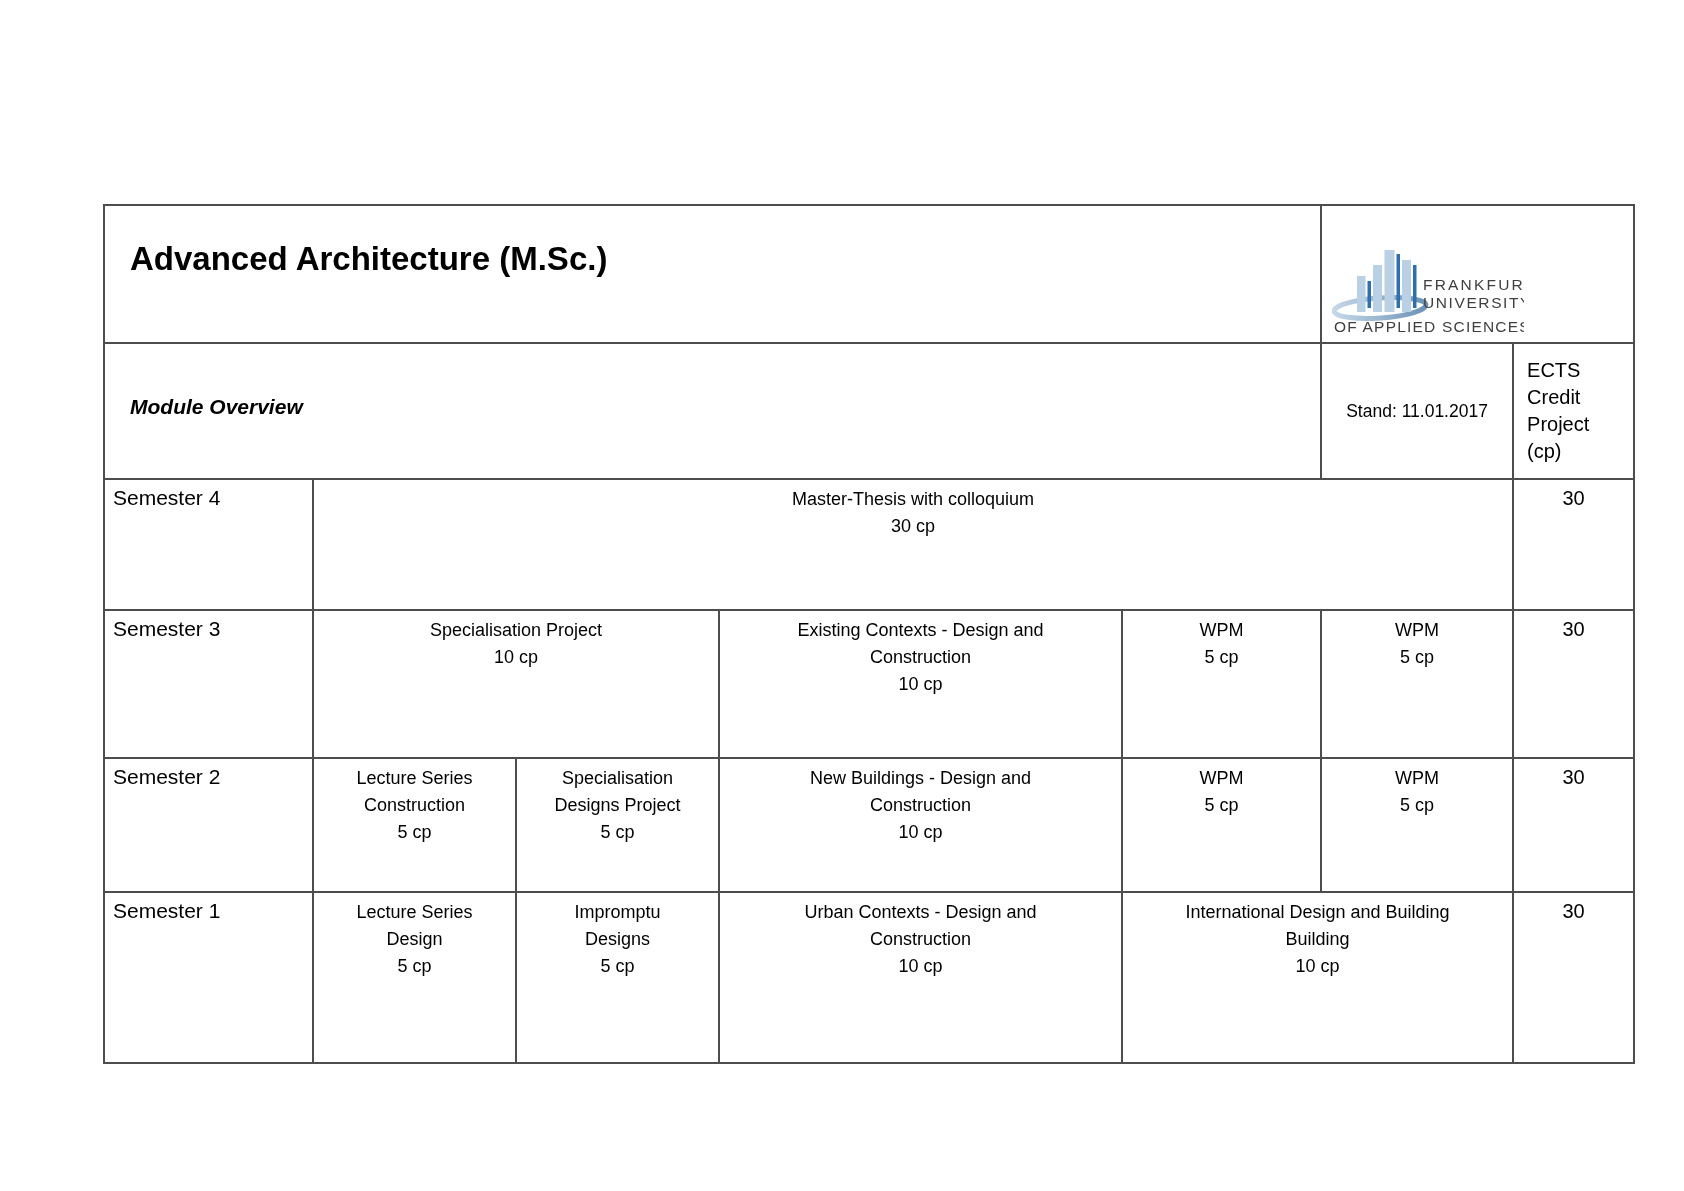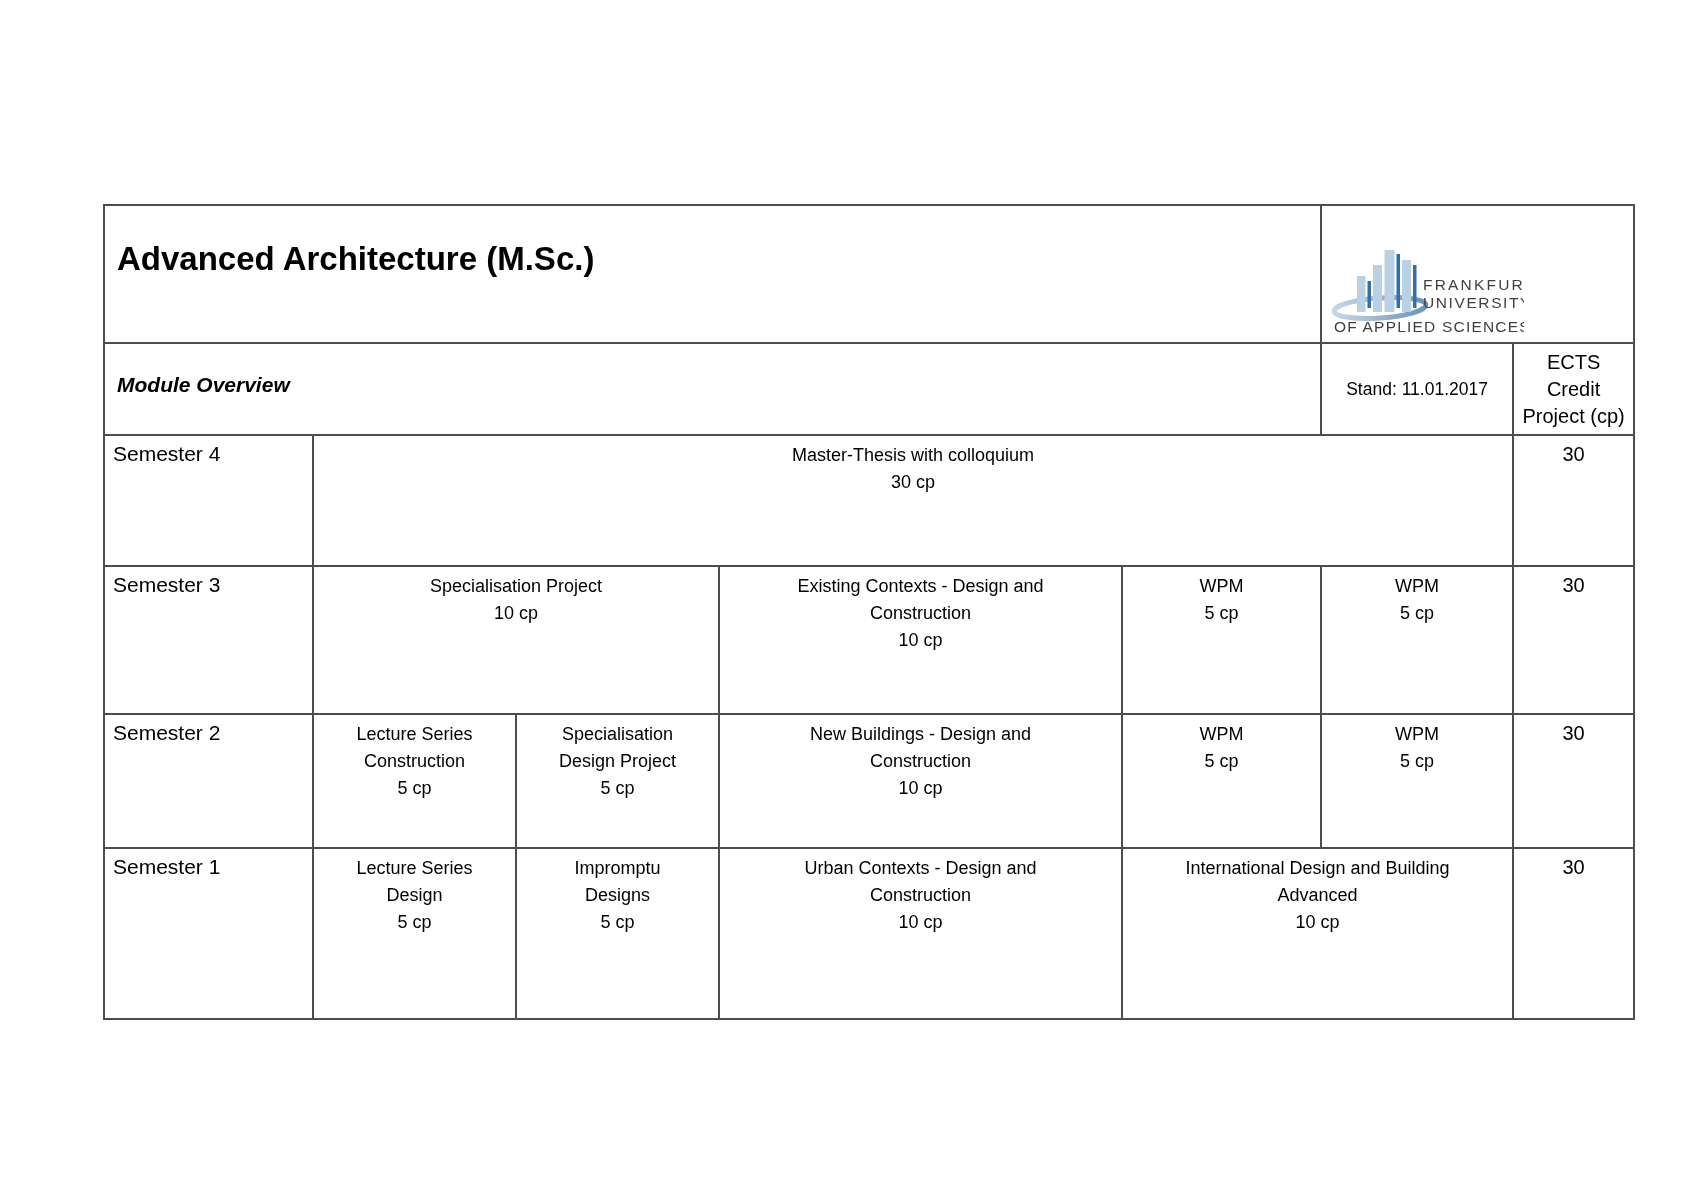--- a/index.html
+++ b/index.html
@@ -33,21 +33,21 @@
     position: absolute;
     left: 103px;
     top: 204px;
     width: 1530px;
     border-collapse: collapse;
     table-layout: fixed;
   }
   table.module-table td {
     border: 2px solid #4d4d4d;
     vertical-align: top;
-    padding: 0;
+    padding: 13px;
     overflow: hidden;
   }
   
   .cell-program-title {
     vertical-align: middle !important;
   }
   .program-title {
     font-size: 33px;
     font-weight: bold;
     padding: 0 0 30px 12px;
@@ -72,21 +72,20 @@
     padding: 0 0 8px 12px;
     font-style: italic;
   }
   .cell-stand {
     vertical-align: middle !important;
     text-align: center;
     font-size: 17.5px;
   }
   .cell-ects {
     vertical-align: middle !important;
-    text-align: center;
     font-size: 20px;
     line-height: 27px;
   }
   
   .cell-semester {
     font-size: 21px;
     padding: 6px 4px 0 8px !important;
   }
   .cell-module {
     text-align: center;
@@ -203,21 +202,21 @@
 
   <tr style="height:134px">
     <td class="cell-semester">Semester 2</td>
     <td class="cell-module">
           <div>Lecture Series</div>
           <div>Construction</div>
           <div>5 cp</div>
         </td>
     <td class="cell-module">
           <div>Specialisation</div>
-          <div>Design Project</div>
+          <div>Designs Project</div>
           <div>5 cp</div>
         </td>
     <td class="cell-module">
           <div>New Buildings - Design and</div>
           <div>Construction</div>
           <div>10 cp</div>
         </td>
     <td class="cell-module">
           <div>WPM</div>
           <div>5 cp</div>
@@ -241,19 +240,19 @@
           <div>Designs</div>
           <div>5 cp</div>
         </td>
     <td class="cell-module">
           <div>Urban Contexts - Design and</div>
           <div>Construction</div>
           <div>10 cp</div>
         </td>
     <td colspan="2" class="cell-module">
           <div>International Design and Building</div>
-          <div>Advanced</div>
+          <div>Building</div>
           <div>10 cp</div>
         </td>
     <td class="cell-credits">30</td>
   </tr>
 </tbody>
   </table>
 
 </body></html>

